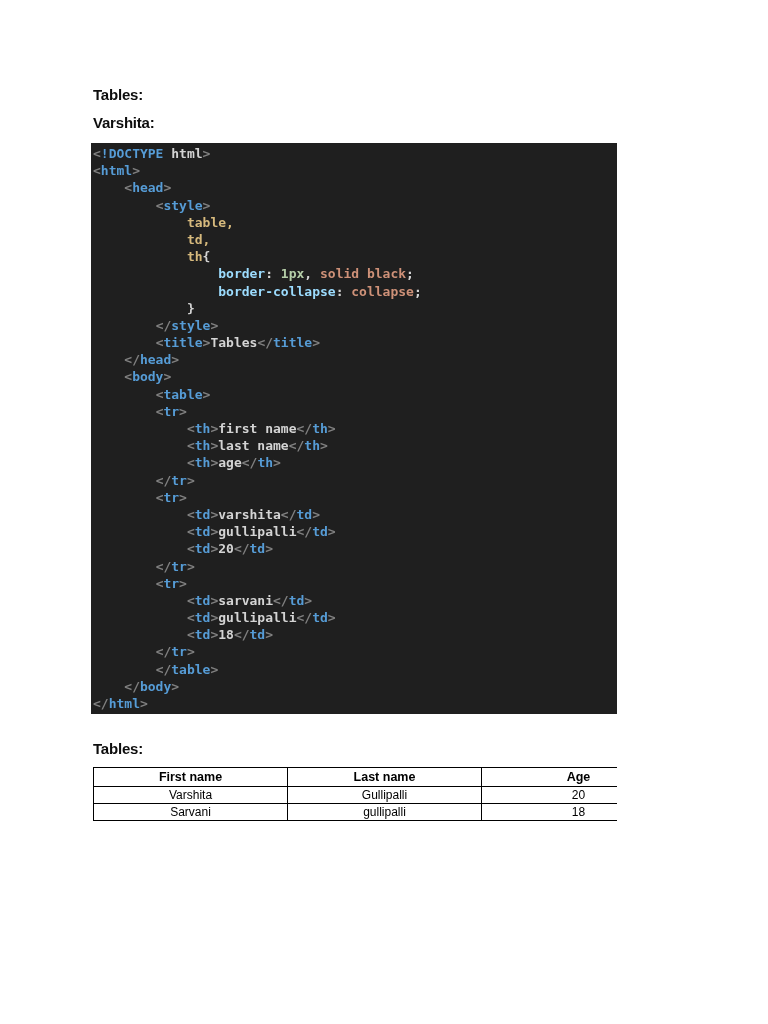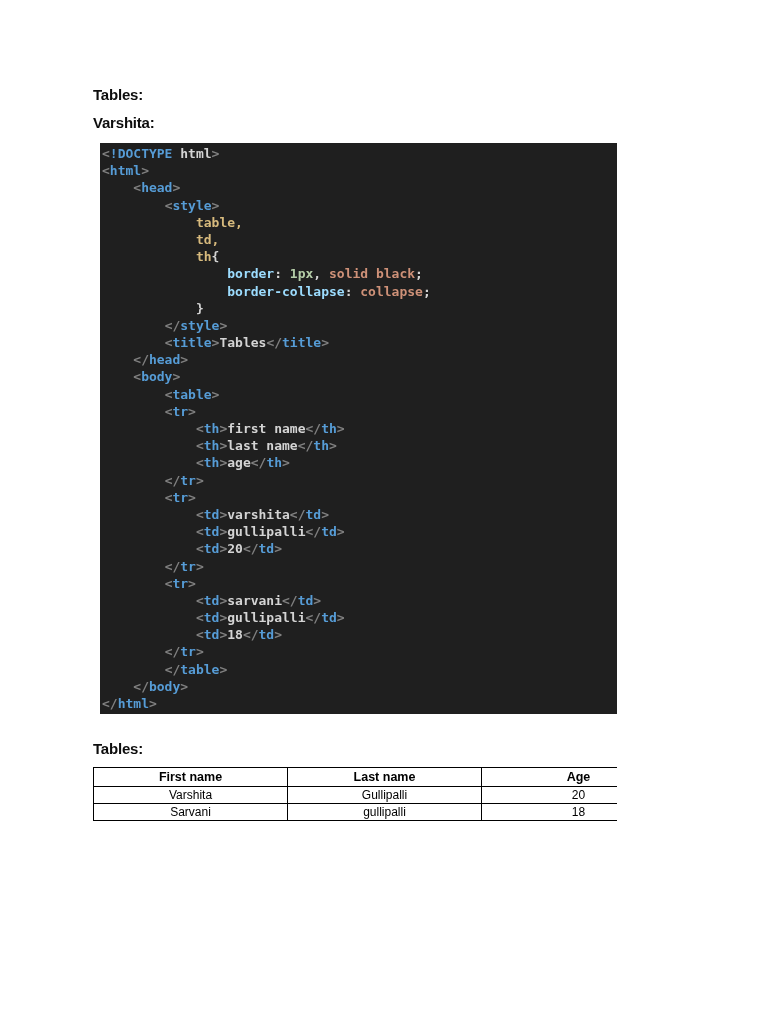--- a/index.html
+++ b/index.html
@@ -18,21 +18,21 @@
     font-weight: bold;
     color: #0d0d0d;
     letter-spacing: -0.2px;
   }
   .heading-tables  { top: 86px; }
   .heading-program { top: 114px; }
   .heading-output  { top: 740px; }
 
   .code-block {
     position: absolute;
-    left: 100px;
+    left: 91px;
     top: 143px;
     width: 587px;
     height: 571px;
     box-sizing: border-box;
     padding: 2px 2px 15px 2px;
     font-family: "DejaVu Sans Mono", monospace;
     font-size: 13px;
     font-weight: 600;
     line-height: 17.2px;
     white-space: pre;

